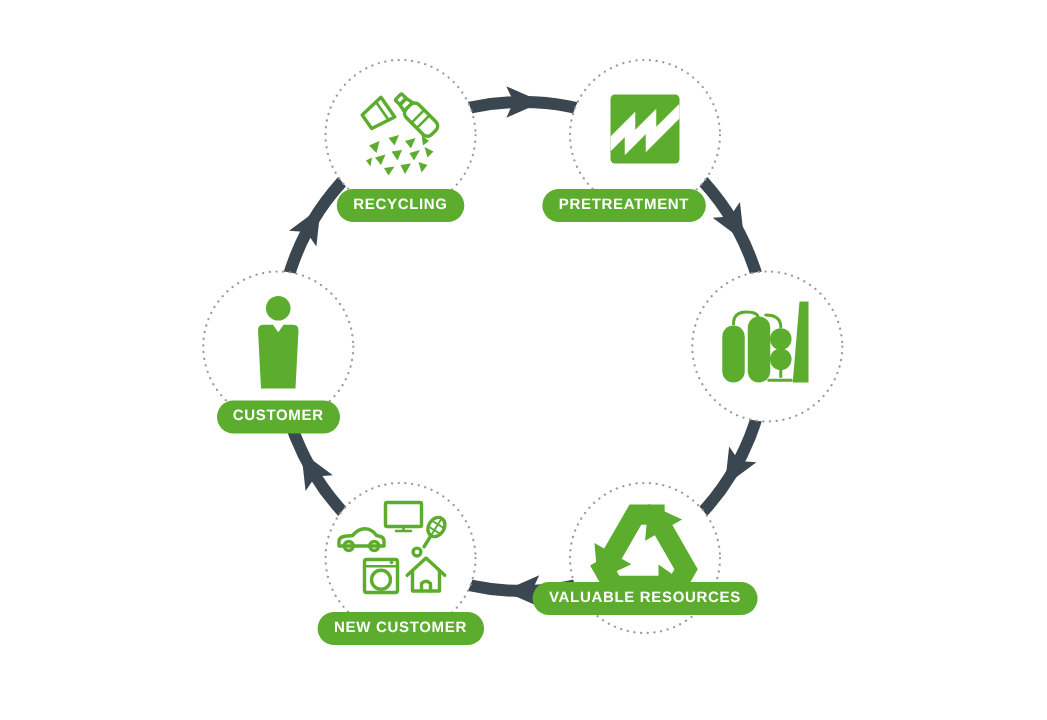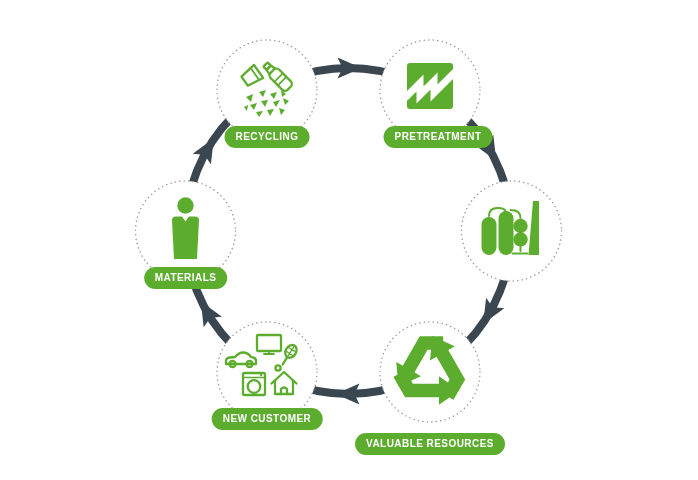--- a/index.html
+++ b/index.html
@@ -121,18 +121,18 @@
       </g>
     </g>
 
     <g transform="translate(185.5,231)">
       <circle class="fil" cx="0" cy="-25.5" r="8.2"></circle>
       <path class="fil" d="M -13.5 -11 Q -13.5 -14.5 -9.5 -14.5 L -3.5 -14.5 L 0 -9.5 L 3.5 -14.5 L 9.5 -14.5 Q 13.5 -14.5 13.5 -11 L 11.5 28 L -11.5 28 Z"></path>
     </g>
   </svg>
 
   <div class="pill" style="left:267px;   top:137px;">RECYCLING</div>
-  <div class="pill" style="left:438px;   top:137px;">PRETREATMENT</div>
-  <div class="pill" style="left:430px;   top:444px;">VALUABLE RESOURCES</div>
+  <div class="pill" style="left:416px;   top:137px;">PRETREATMENT</div>
+  <div class="pill" style="left:430px;   top:399px;">VALUABLE RESOURCES</div>
   <div class="pill" style="left:267px;   top:419px;">NEW CUSTOMER</div>
-  <div class="pill" style="left:185.5px; top:278px;">MATERIALS</div>
+  <div class="pill" style="left:185.5px; top:278px;">CUSTOMER</div>
 
 </div>
 
 </body></html>

